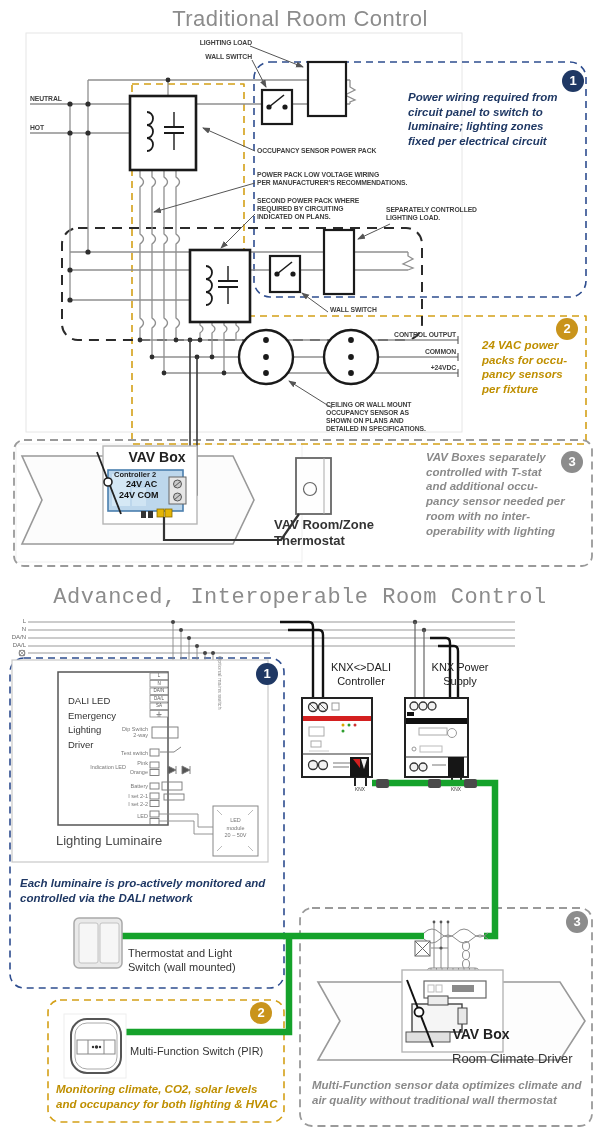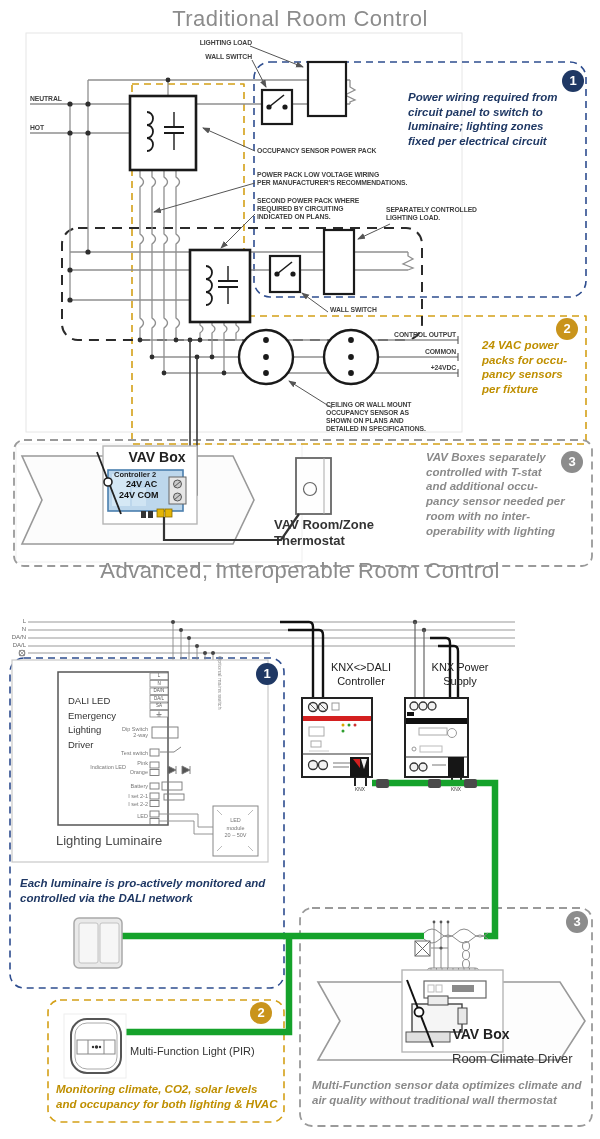--- a/index.html
+++ b/index.html
@@ -362,21 +362,21 @@
     <rect x="75" y="1023" width="42" height="46" rx="12" fill="none" stroke="#aaa"></rect>
     <rect x="77" y="1040" width="38" height="14" fill="#ffffff" stroke="#888"></rect>
     <path d="M88,1040 V1054 M104,1040 V1054" stroke="#888"></path>
     <circle cx="93" cy="1047" r="1.2" fill="#333"></circle>
         <circle cx="96.5" cy="1047" r="1.7" fill="#333"></circle>
         <circle cx="100" cy="1047" r="1.2" fill="#333"></circle>
   </g>
 </svg>
 
 <div class="txt title" style="left:0;top:6px;width:600px;">Traditional Room Control</div>
-<div class="txt title" style="left:0;top:558px;width:600px;">Advanced, Interoperable Room Control</div>
+<div class="txt title" style="left:0;top:585px;width:600px;font-family:Liberation Mono, monospace;">Advanced, Interoperable Room Control</div>
 
 <div class="txt cad" style="left:30px;top:95px;width:60px;">NEUTRAL</div>
 <div class="txt cad" style="left:30px;top:124px;width:60px;">HOT</div>
 <div class="txt cad cadr" style="left:168px;top:39px;width:84px;">LIGHTING LOAD</div>
 <div class="txt cad cadr" style="left:168px;top:53px;width:84px;">WALL SWITCH</div>
 <div class="txt cad" style="left:257px;top:147px;width:170px;">OCCUPANCY SENSOR POWER PACK</div>
 <div class="txt cad" style="left:257px;top:171px;width:195px;">POWER PACK LOW VOLTAGE WIRING
 PER MANUFACTURER'S RECOMMENDATIONS.</div>
 <div class="txt cad" style="left:257px;top:197px;width:140px;">SECOND POWER PACK WHERE
 REQUIRED BY CIRCUITING
@@ -457,17 +457,19 @@
 <div class="txt callout navy" style="left:20px;top:876px;width:272px;">Each luminaire is pro-actively monitored and
 controlled via the DALI network</div>
 <div class="txt callout gold" style="left:56px;top:1082px;width:240px;">Monitoring climate, CO2, solar levels
 and occupancy for both lighting &amp; HVAC</div>
 <div class="txt callout grayc" style="left:312px;top:1078px;width:280px;">Multi-Function sensor data optimizes climate and
 air quality without traditional wall thermostat</div>
 <div class="txt badge b-navy" style="left:256px;top:663px;">1</div>
 <div class="txt badge b-gold" style="left:250px;top:1002px;">2</div>
 <div class="txt badge b-gray" style="left:566px;top:911px;">3</div>
 
-<div class="txt dev" style="left:130px;top:1045px;width:180px;">Multi-Function Light (PIR)</div>
+<div class="txt dev" style="left:128px;top:947px;width:125px;">Thermostat and Light
+Switch (wall mounted)</div>
+<div class="txt dev" style="left:130px;top:1045px;width:180px;">Multi-Function Switch (PIR)</div>
 <div class="txt dev14" style="left:446px;top:1026px;width:70px;">VAV Box</div>
 <div class="txt dev13" style="left:452px;top:1051px;width:145px;">Room Climate Driver</div>
 
 </div>
 
 </body></html>

